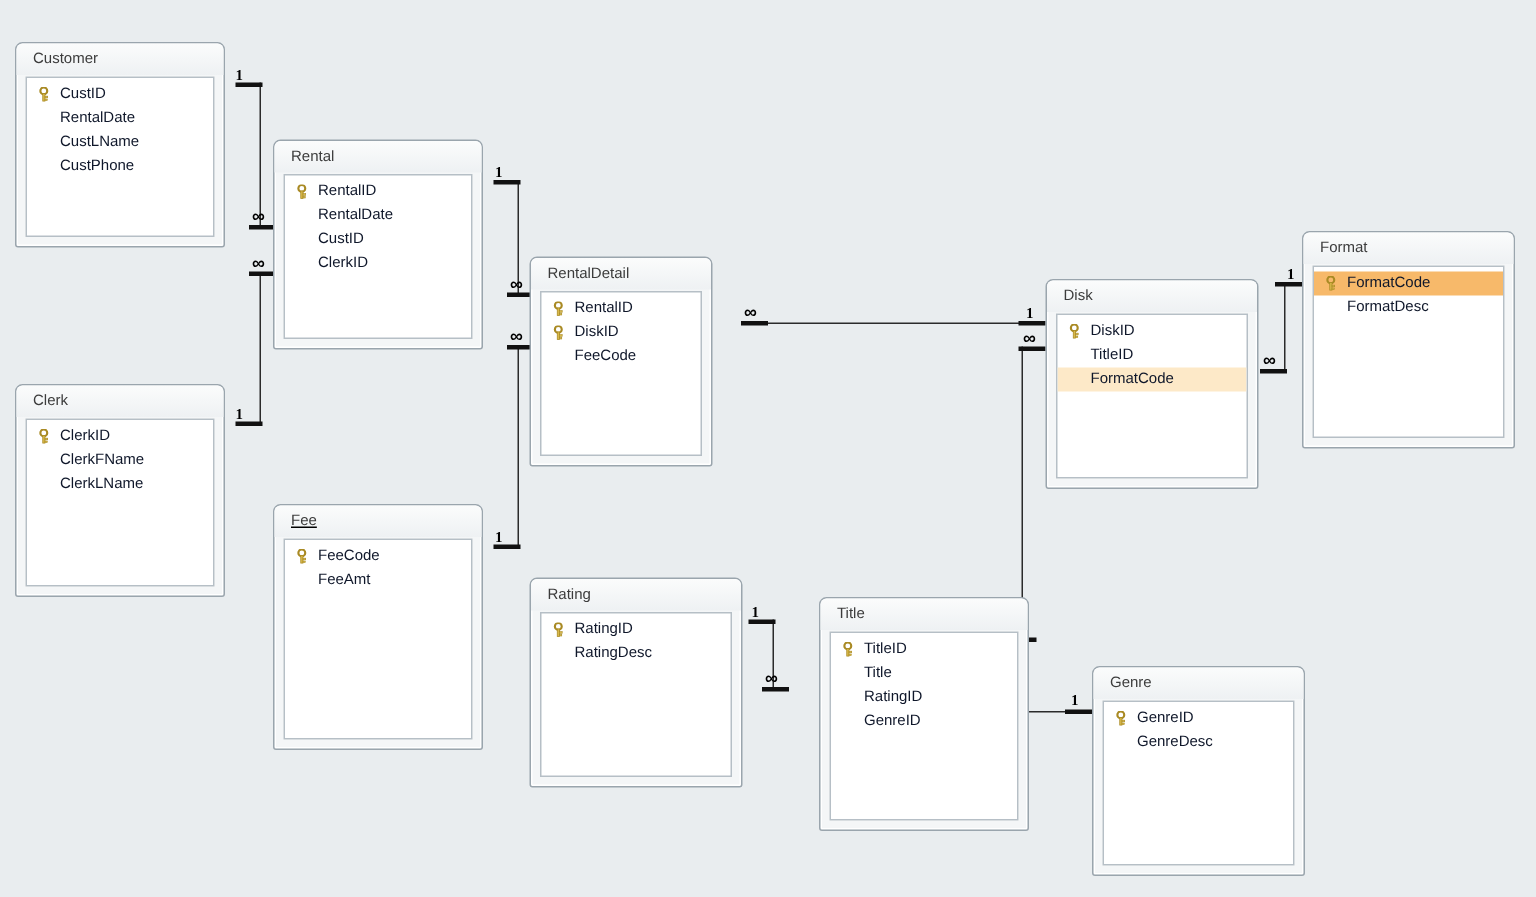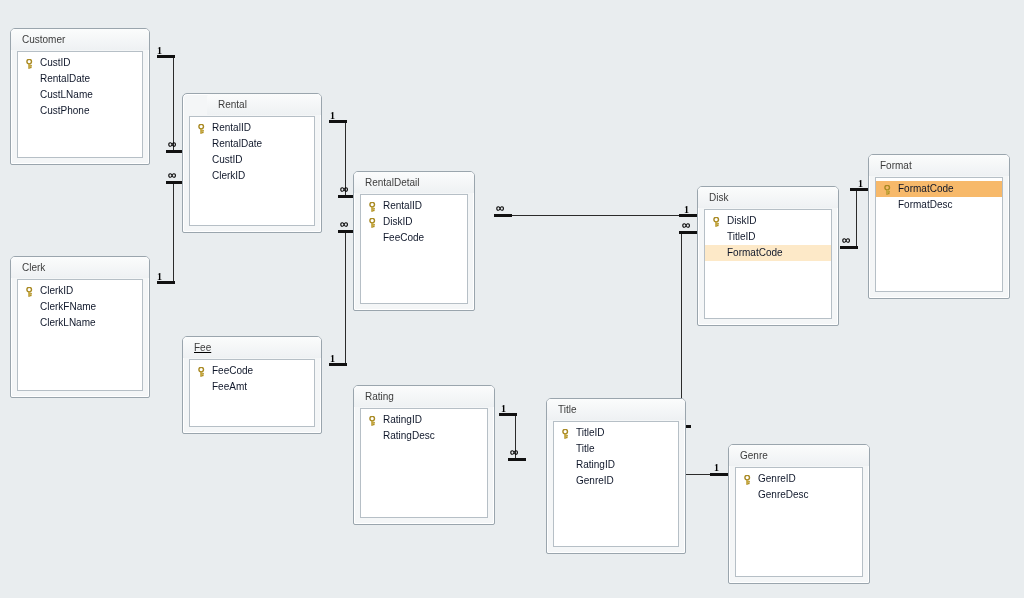--- a/index.html
+++ b/index.html
@@ -175,35 +175,35 @@
           <div class="fld first"><span class="keyicon"><svg viewBox="0 0 9 10" width="9" height="10">
                 <circle cx="4.2" cy="2.6" r="2.3" fill="none" stroke="#a98a24" stroke-width="1.4"></circle>
                 <rect x="3.5" y="4.3" width="1.5" height="5.1" fill="#d8b94a" stroke="#a98a24" stroke-width="0.5"></rect>
                 <rect x="5.0" y="6.1" width="1.8" height="1.1" fill="#d8b94a" stroke="#a98a24" stroke-width="0.4"></rect>
                 <rect x="5.0" y="8.0" width="1.5" height="1.0" fill="#d8b94a" stroke="#a98a24" stroke-width="0.4"></rect>
               </svg></span><span>ClerkID</span></div>
           <div class="fld"><span>ClerkFName</span></div>
           <div class="fld"><span>ClerkLName</span></div>
         </div>
       </div>
-      <div class="tbl" style="left: 182px; top: 93px; width: 140px; height: 140px; padding-left: 24px;">
+      <div class="tbl" style="left: 182px; top: 93px; width: 140px; height: 140px;">
         <div class="tbl-title">Rental</div>
         <div class="tbl-body">
           <div class="fld first"><span class="keyicon"><svg viewBox="0 0 9 10" width="9" height="10">
                 <circle cx="4.2" cy="2.6" r="2.3" fill="none" stroke="#a98a24" stroke-width="1.4"></circle>
                 <rect x="3.5" y="4.3" width="1.5" height="5.1" fill="#d8b94a" stroke="#a98a24" stroke-width="0.5"></rect>
                 <rect x="5.0" y="6.1" width="1.8" height="1.1" fill="#d8b94a" stroke="#a98a24" stroke-width="0.4"></rect>
                 <rect x="5.0" y="8.0" width="1.5" height="1.0" fill="#d8b94a" stroke="#a98a24" stroke-width="0.4"></rect>
               </svg></span><span>RentalID</span></div>
           <div class="fld"><span>RentalDate</span></div>
           <div class="fld"><span>CustID</span></div>
           <div class="fld"><span>ClerkID</span></div>
         </div>
       </div>
-      <div class="tbl" style="left: 182px; top: 336px; width: 140px; height: 98px; text-decoration: underline;">
+      <div class="tbl" style="left: 182px; top: 336px; width: 140px; height: 164px; text-decoration: underline;">
         <div class="tbl-title">Fee</div>
         <div class="tbl-body">
           <div class="fld first"><span class="keyicon"><svg viewBox="0 0 9 10" width="9" height="10">
                 <circle cx="4.2" cy="2.6" r="2.3" fill="none" stroke="#a98a24" stroke-width="1.4"></circle>
                 <rect x="3.5" y="4.3" width="1.5" height="5.1" fill="#d8b94a" stroke="#a98a24" stroke-width="0.5"></rect>
                 <rect x="5.0" y="6.1" width="1.8" height="1.1" fill="#d8b94a" stroke="#a98a24" stroke-width="0.4"></rect>
                 <rect x="5.0" y="8.0" width="1.5" height="1.0" fill="#d8b94a" stroke="#a98a24" stroke-width="0.4"></rect>
               </svg></span><span>FeeCode</span></div>
           <div class="fld"><span>FeeAmt</span></div>
         </div>

